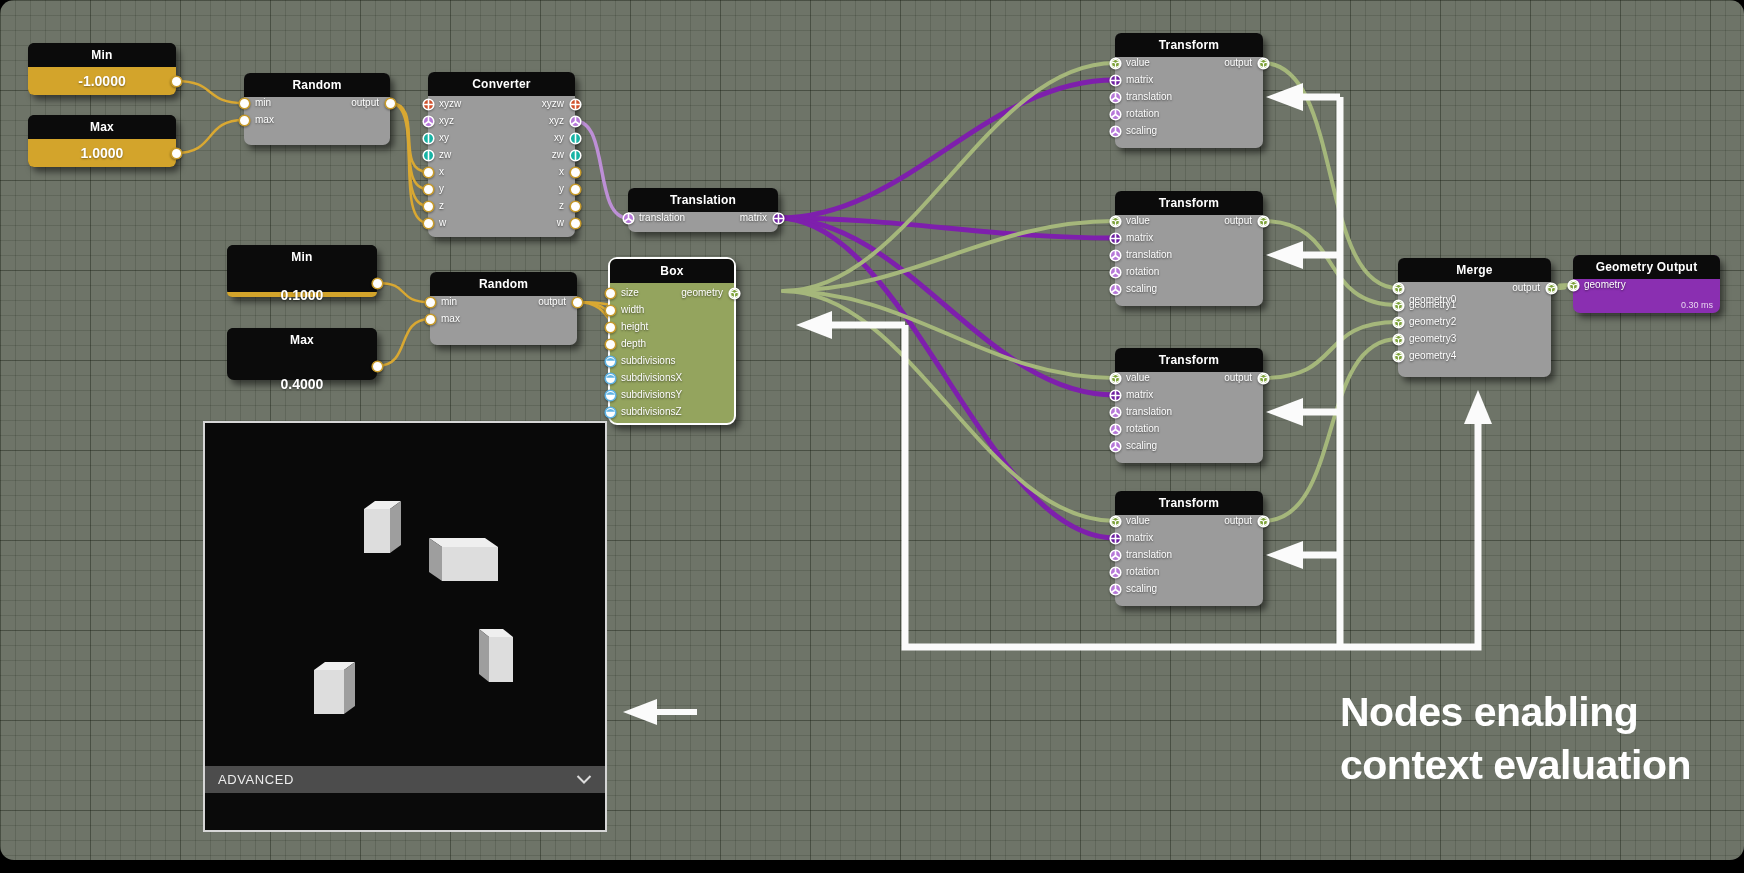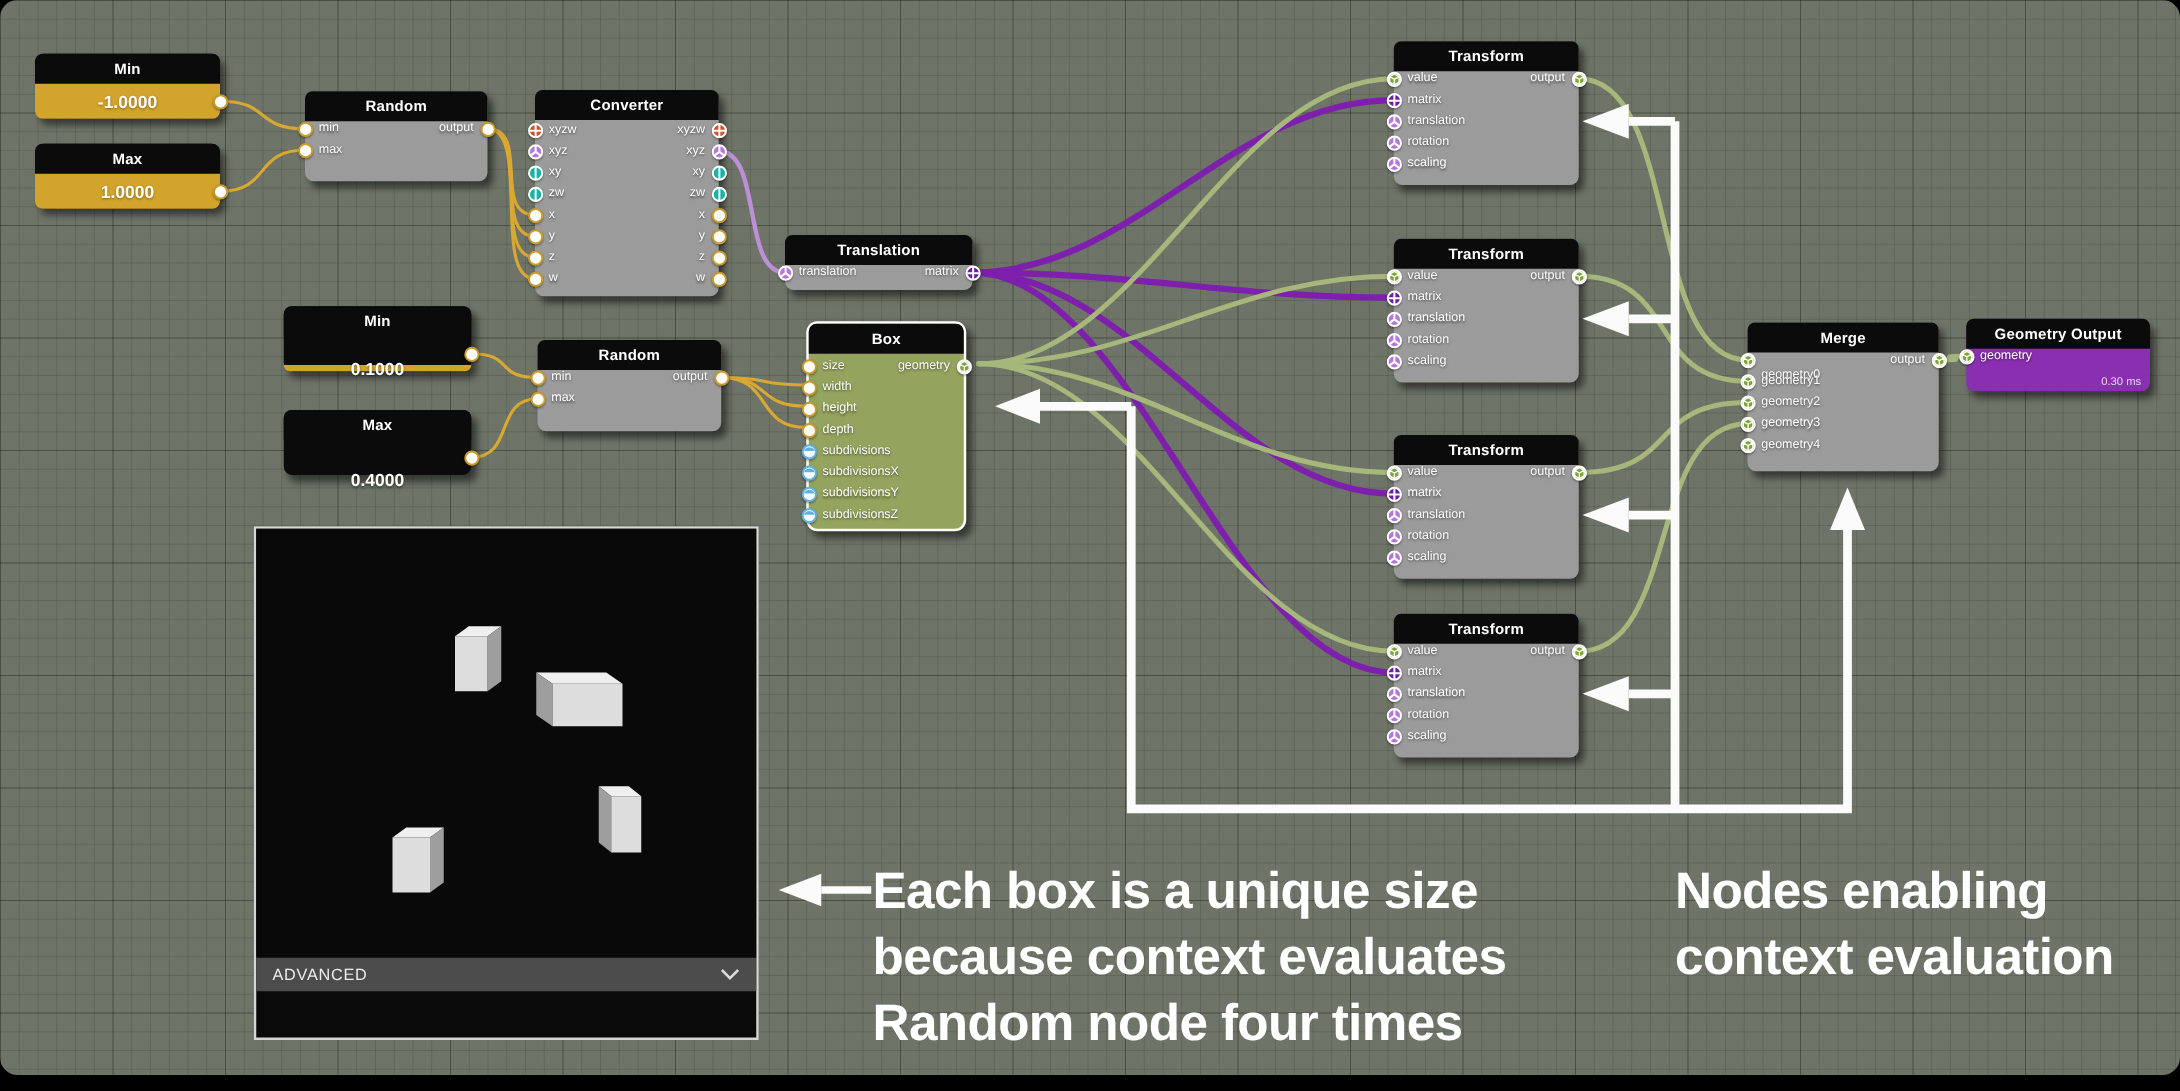--- a/index.html
+++ b/index.html
@@ -274,21 +274,21 @@
             </svg>
           </div>
           <div class="plab in" style="top: 41px;">max</div>
           <div class="pdot" style="top: 23.5px; right: -6.5px;">
             <svg viewBox="0 0 13 13">
               <circle cx="6.5" cy="6.5" r="5.3" fill="#ffffff" stroke="#c79b2d" stroke-width="1.6"></circle>
             </svg>
           </div>
           <div class="plab out" style="top: 24px;">output</div>
         </div>
-        <div class="node selected" style="left: 645px; top: 257px; width: 128px; height: 168px; background: rgb(148, 164, 94);">
+        <div class="node selected" style="left: 608px; top: 257px; width: 128px; height: 168px; background: rgb(148, 164, 94);">
           <div class="nhead">Box</div>
           <div class="pdot" style="top: 27.5px; left: -6.5px;">
             <svg viewBox="0 0 13 13">
               <circle cx="6.5" cy="6.5" r="5.3" fill="#ffffff" stroke="#c79b2d" stroke-width="1.6"></circle>
             </svg>
           </div>
           <div class="plab in" style="top: 28px;">size</div>
           <div class="pdot" style="top: 44.5px; left: -6.5px;">
             <svg viewBox="0 0 13 13">
               <circle cx="6.5" cy="6.5" r="5.3" fill="#ffffff" stroke="#c79b2d" stroke-width="1.6"></circle>
@@ -619,20 +619,17 @@
           </svg>
       </div>
       <div class="advbar">
         <span>ADVANCED</span>
         <svg width="16" height="9" viewBox="0 0 16 9">
           <polyline points="1.5,1 8,7.5 14.5,1" fill="none" stroke="#dcdcdc" stroke-width="2"></polyline>
         </svg>
       </div>
     </div>
 
-    <div class="cap cap-left">Each box is a unique size
-because context evaluates
-Random node four times</div>
     <div class="cap cap-right">Nodes enabling
 context evaluation</div>
 
   </div>
 </div>
 
 </body></html>

